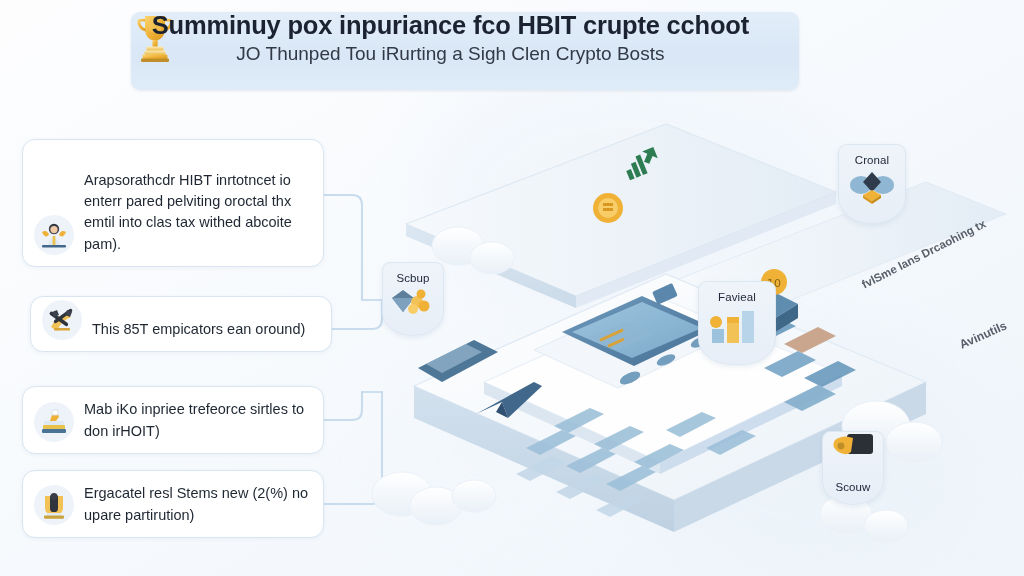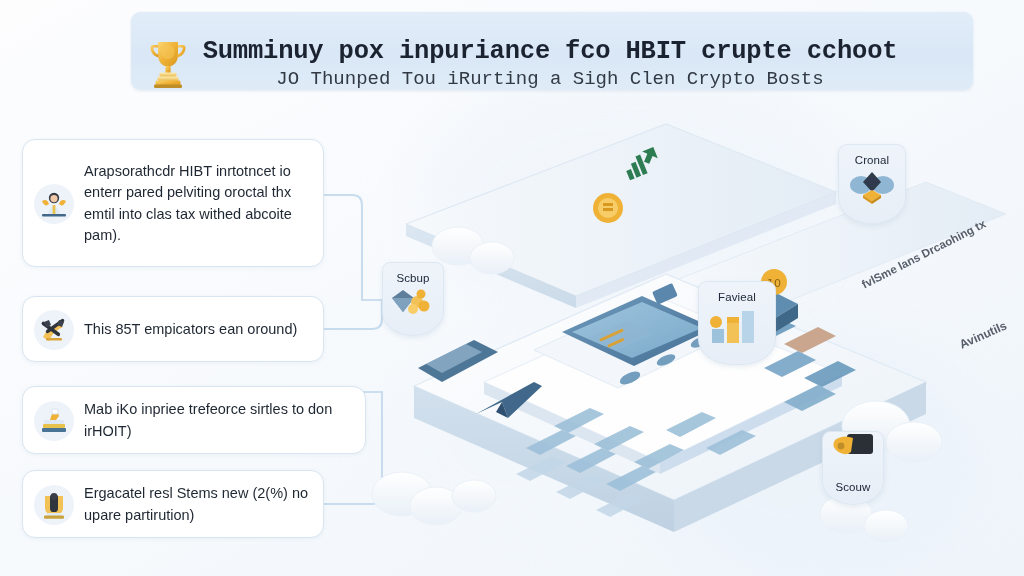--- a/index.html
+++ b/index.html
@@ -18,61 +18,61 @@
 
   
   .blob { position: absolute; border-radius: 50%; filter: blur(28px); opacity: .55; }
   .blob.b1 { left: 420px; top: 60px;  width: 420px; height: 260px; background: #eef4fb; }
   .blob.b2 { left: 640px; top: 330px; width: 340px; height: 250px; background: #e9f1f9; }
   .blob.b3 { left: 380px; top: 330px; width: 260px; height: 220px; background: #f2f7fc; }
 
   
   #banner {
     position: absolute; left: 131px; top: 12px;
-    width: 842px; height: 78px;
+    width: 668px; height: 78px;
     background: linear-gradient(180deg, #e2edf9 0%, #d9e7f6 55%, #dfecf8 100%);
     border-radius: 9px;
     box-shadow: 0 1px 3px rgba(120,150,185,.18);
-    display: flex; align-items: flex-end; font-family: Liberation Mono, monospace;
+    display: flex; align-items: flex-start;
   }
   #banner-trophy { width: 74px; display: flex; justify-content: center; align-items: center; }
   #banner-text { flex: 1; padding-right: 50px; text-align: center; margin-left: -28px; }
   #banner-title {
     font-size: 25.5px; font-weight: 700; color: #1b2330;
     letter-spacing: -.2px; line-height: 1.08; white-space: nowrap;
   }
   #banner-sub {
     font-size: 19px; font-weight: 400; color: #323a46;
     margin-top: 4px; line-height: 1.1; white-space: nowrap;
   }
 
   
   .card {
     position: absolute;
     background: #ffffff;
     border: 1.4px solid #d9e6f2;
     border-radius: 13px;
     box-shadow: 0 1px 4px rgba(150,175,200,.13);
-    display: flex; align-items: center;
+    display: flex; align-items: flex-end;
     padding: 11px 12px 11px 11px;
   }
   .card-icon {
     width: 40px; height: 40px; flex: 0 0 40px;
     border-radius: 50%;
     background: #eef3fa;
     display: flex; align-items: center; justify-content: center;
     margin-right: 10px; margin-top: 1px;
   }
   .card-text {
     font-size: 14.5px; line-height: 1.47; color: #1e2732;
     font-weight: 400; padding-top: 1px;
   }
   #card0 { left: 22px;  top: 139px; width: 302px; height: 128px; }
-  #card1 { left: 22px;  top: 296px; width: 302px; height: 66px;  align-items: center; }
-  #card2 { left: 22px;  top: 386px; width: 344px; height: 68px;  align-items: center; }
+  #card1 { left: 30px;  top: 296px; width: 302px; height: 56px;  }
+  #card2 { left: 22px;  top: 386px; width: 302px; height: 68px;  }
   #card3 { left: 22px;  top: 470px; width: 302px; height: 68px;  align-items: center; }
 
   
   #connectors { position: absolute; left: 0; top: 0; width: 1024px; height: 576px; pointer-events: none; }
 
   
   #illus { position: absolute; left: 366px; top: 96px; width: 646px; height: 480px; }
 
   
   .badge {

